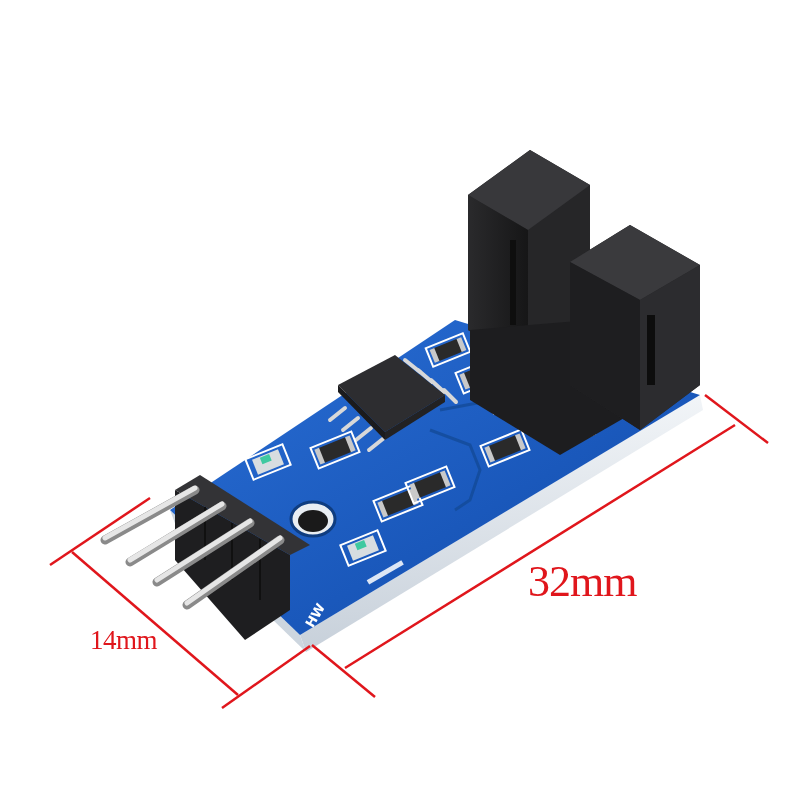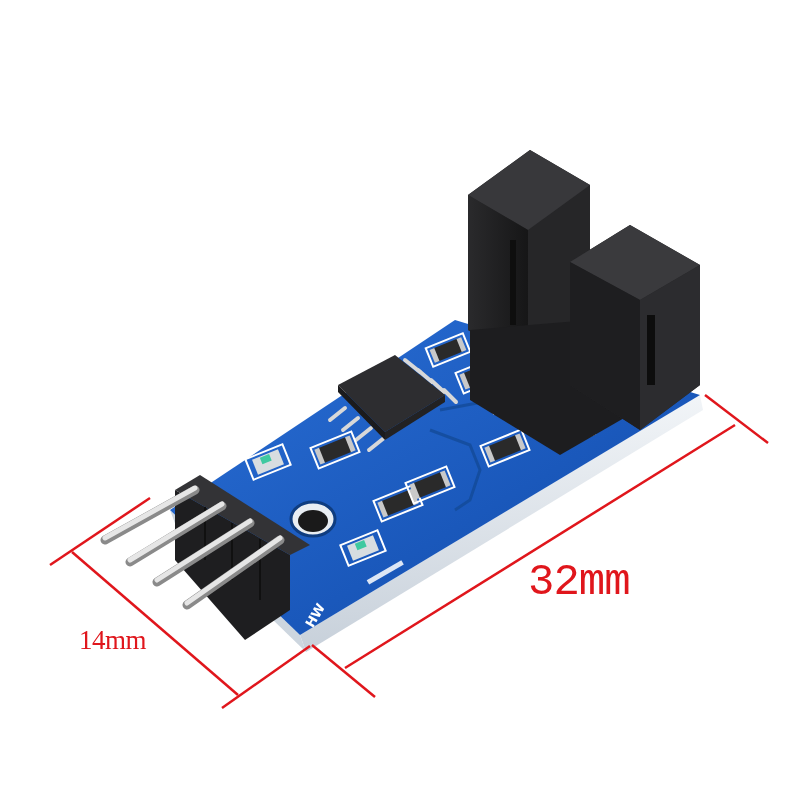--- a/index.html
+++ b/index.html
@@ -1,20 +1,20 @@
 <!DOCTYPE html>
 <html><head>
 <meta charset="utf-8">
 <style>
   html, body { margin: 0; padding: 0; background: #ffffff; }
   body { width: 800px; height: 800px; position: relative; overflow: hidden; font-family: "Liberation Serif", serif; }
   #scene { position: absolute; left: 0; top: 0; width: 800px; height: 800px; }
   .dim-label { position: absolute; color: #e0161c; font-family: "Liberation Serif", "DejaVu Serif", serif; line-height: 1; white-space: nowrap; }
-  .dim-length { left: 528px; top: 560px; font-size: 44px; letter-spacing: -1px; font-family: Liberation Mono, monospace; }
-  .dim-width { left: 79px; top: 627px; font-size: 27px; letter-spacing: -0.5px; }
+  .dim-length { left: 528px; top: 560px; font-size: 44px; letter-spacing: -1px; }
+  .dim-width { left: 90px; top: 627px; font-size: 27px; letter-spacing: -0.5px; }
 </style>
 </head>
 <body>
 
 <svg id="scene" viewBox="0 0 800 800" xmlns="http://www.w3.org/2000/svg">
   <defs>
     <linearGradient id="pcbGrad" x1="0" y1="0" x2="1" y2="1">
       <stop offset="0" stop-color="#2a6fd6"></stop>
       <stop offset="0.6" stop-color="#1a58bb"></stop>
       <stop offset="1" stop-color="#134a9e"></stop>

